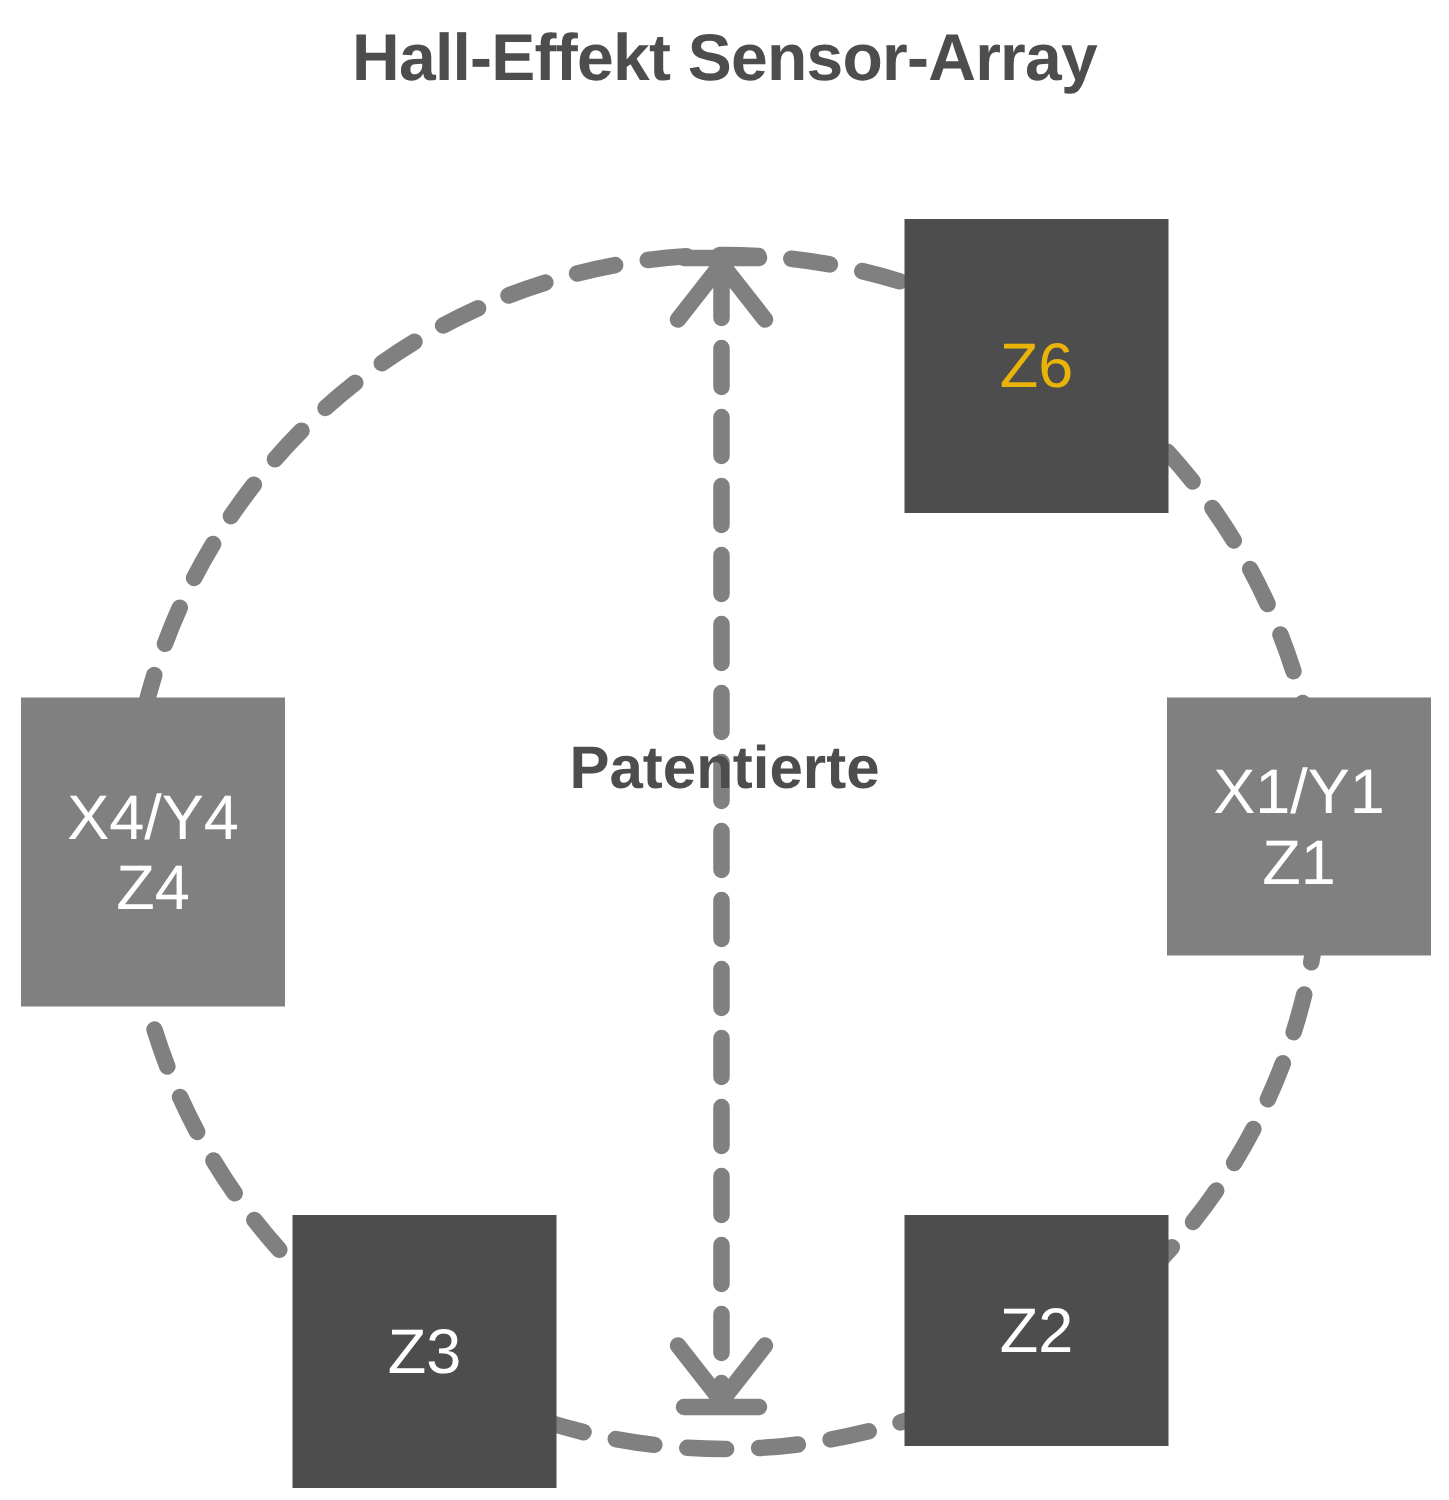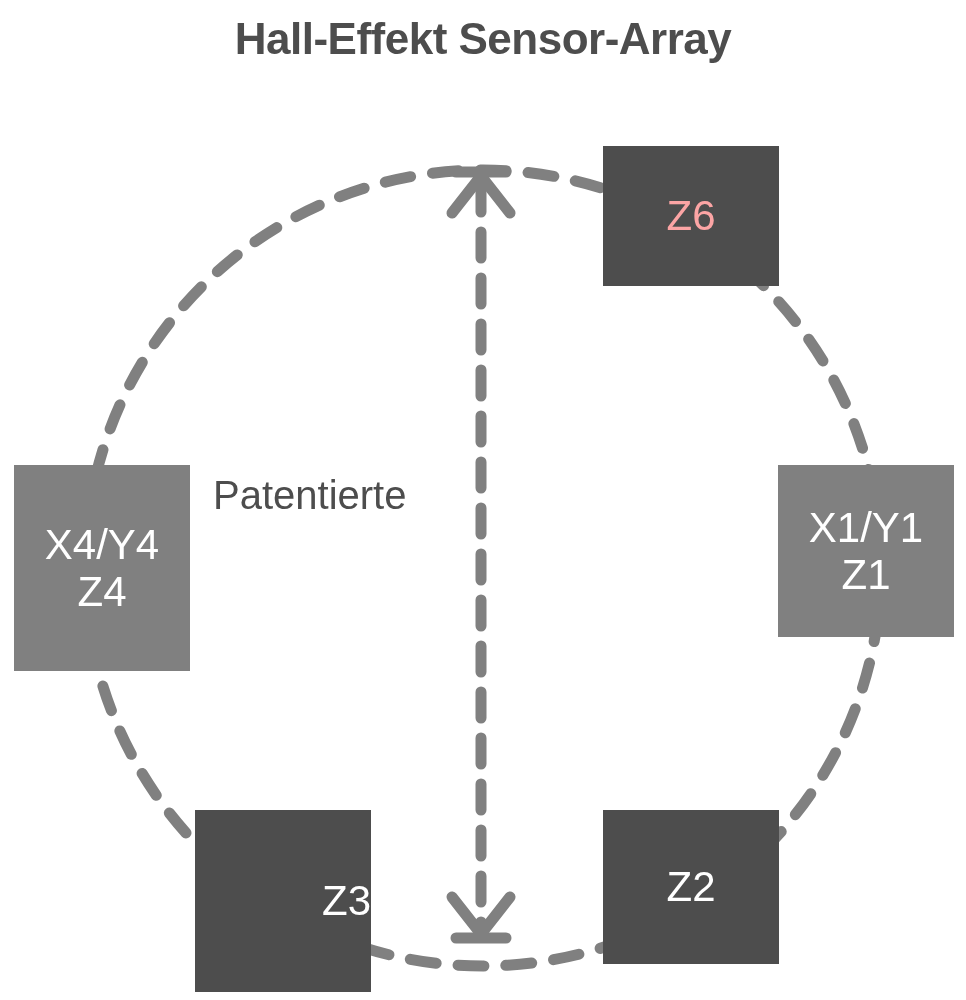--- a/index.html
+++ b/index.html
@@ -59,25 +59,25 @@
     user-select: none;
   }
   .cell.dark  { background: #4d4d4d; }
   .cell.light { background: #808080; }
   .cell .cell-line { display: block; white-space: nowrap; }
 
   
   #center-caption {
     position: absolute;
     left: 213px;
-    top: 470px;
+    top: 487px;
     width: 540px;
-    text-align: left;
+    text-align: center;
     color: #4d4d4d;
-    font-weight: normal;
+    font-weight: bold;
     font-size: 40px;
     line-height: 1.28;
     user-select: none;
   }
   #center-caption .cap-line { display: block; white-space: nowrap; }
   #center-caption sup {
     font-size: 0.52em;
     vertical-align: super;
     line-height: 0;
   }
@@ -102,35 +102,35 @@
     </g>
 
     <g>
       <path d="M 481 934 L 452 897" stroke="#808080" stroke-width="11" stroke-linecap="round" fill="none"></path>
       <path d="M 481 934 L 510 897" stroke="#808080" stroke-width="11" stroke-linecap="round" fill="none"></path>
       <path d="M 456 938 L 506 938" stroke="#808080" stroke-width="11" stroke-linecap="round" fill="none"></path>
     </g>
   </svg>
 
 
-  <div class="cell dark" id="cell-z6" style="left: 603px; top: 146px; width: 176px; height: 140px; background: rgb(77, 77, 77); color: #fca5a5;">
+  <div class="cell dark" id="cell-z6" style="left: 603px; top: 146px; width: 176px; height: 196px; background: rgb(77, 77, 77); color: #eab308;">
     <span class="cell-line">Z6</span>
   </div>
 
   <div class="cell light" id="cell-x4y4z4" style="left: 14px; top: 465px; width: 176px; height: 206px; background: rgb(128, 128, 128); color: rgb(255, 255, 255);">
     <span class="cell-line">X4/Y4</span>
     <span class="cell-line">Z4</span>
   </div>
 
   <div class="cell light" id="cell-x1y1z1" style="left: 778px; top: 465px; width: 176px; height: 172px; background: rgb(128, 128, 128); color: rgb(255, 255, 255);">
     <span class="cell-line">X1/Y1</span>
     <span class="cell-line">Z1</span>
   </div>
 
-  <div class="cell dark" id="cell-z3" style="left: 195px; top: 810px; width: 176px; height: 182px; background: rgb(77, 77, 77); color: rgb(255, 255, 255); align-items: flex-end;">
+  <div class="cell dark" id="cell-z3" style="left: 195px; top: 810px; width: 176px; height: 182px; background: rgb(77, 77, 77); color: rgb(255, 255, 255);">
     <span class="cell-line">Z3</span>
   </div>
 
   <div class="cell dark" id="cell-z2" style="left: 603px; top: 810px; width: 176px; height: 154px; background: rgb(77, 77, 77); color: rgb(255, 255, 255);">
     <span class="cell-line">Z2</span>
   </div>
 
   <div id="center-caption" style="color: rgb(77, 77, 77);">
     <span class="cap-line">Patentierte</span>
   </div>

